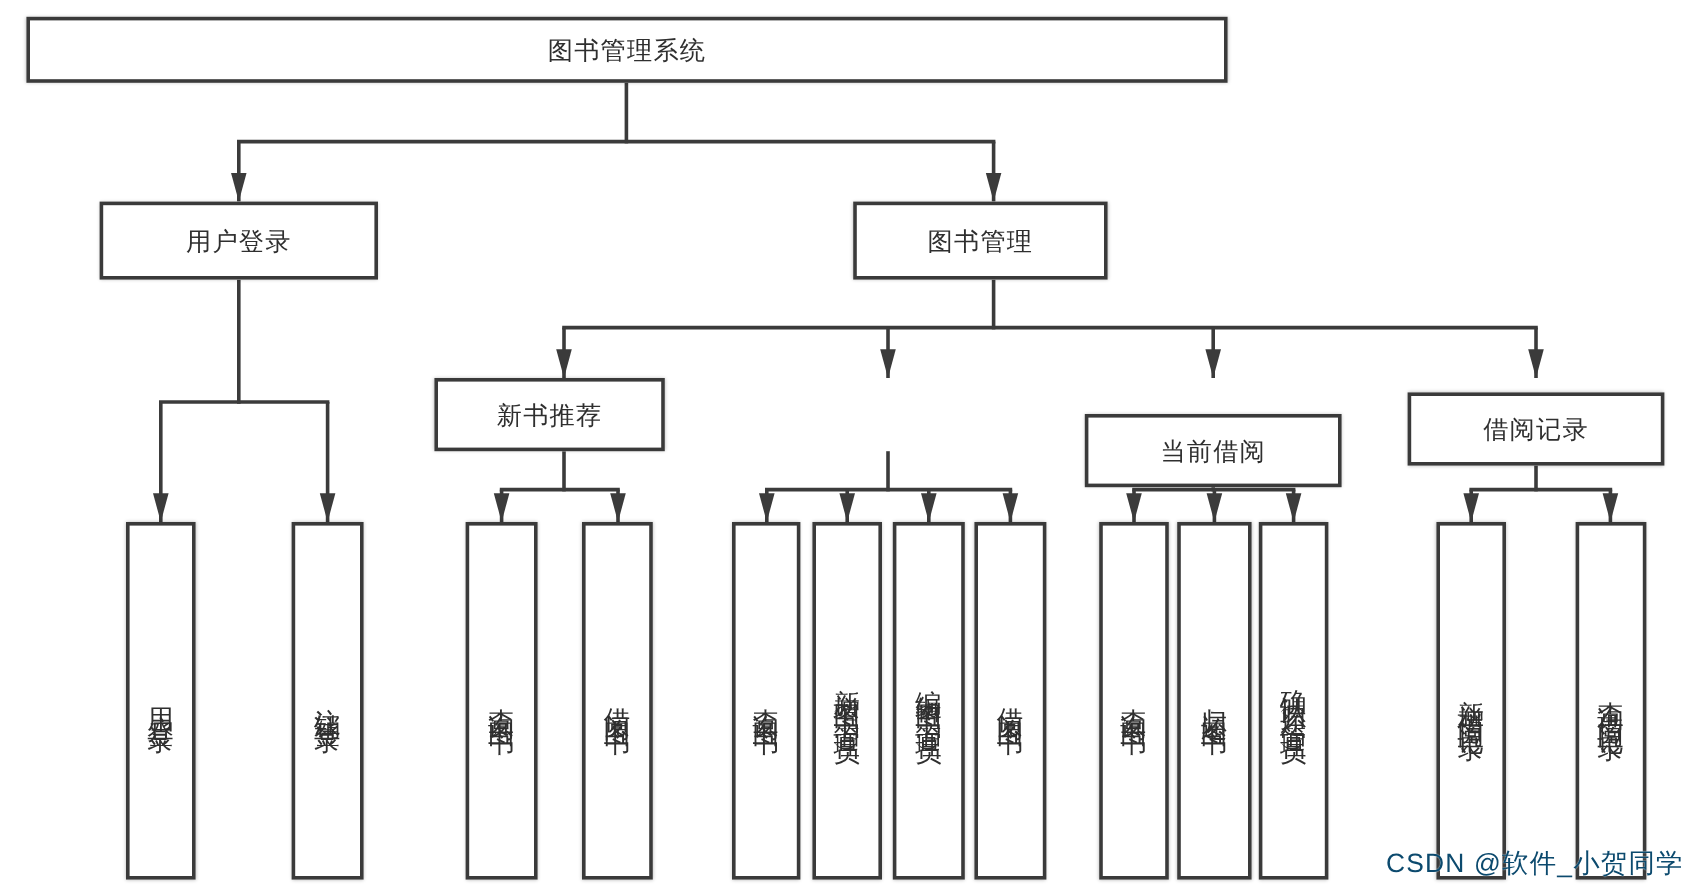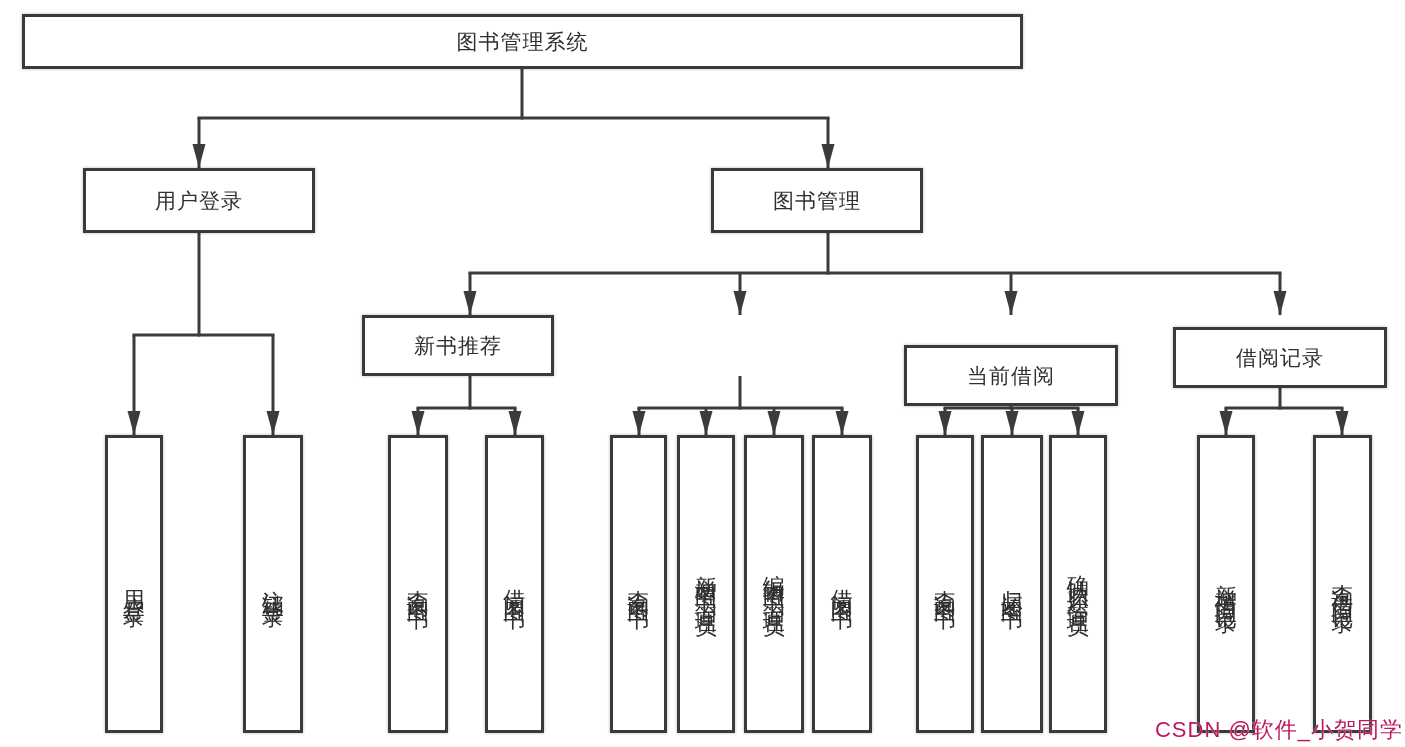--- a/index.html
+++ b/index.html
@@ -25,23 +25,23 @@
   .vbox .vtxt{
     writing-mode:vertical-rl;
     text-orientation:mixed;
     font-size:22px;
     letter-spacing:6px;
     line-height:1.15;
     white-space:nowrap;
   }
   #watermark{
     position:absolute;
-    right:2px;bottom:2px;
+    right:2px;bottom:12px;
     font-size:22px;
-    color:#be185d;
+    color:#0c4a6e;
     letter-spacing:1px;
     z-index:10;
     text-shadow:0 0 1px #ffffff;
     white-space:nowrap;
   }
 </style>
 </head>
 <body>
 
 <div id="stage">

